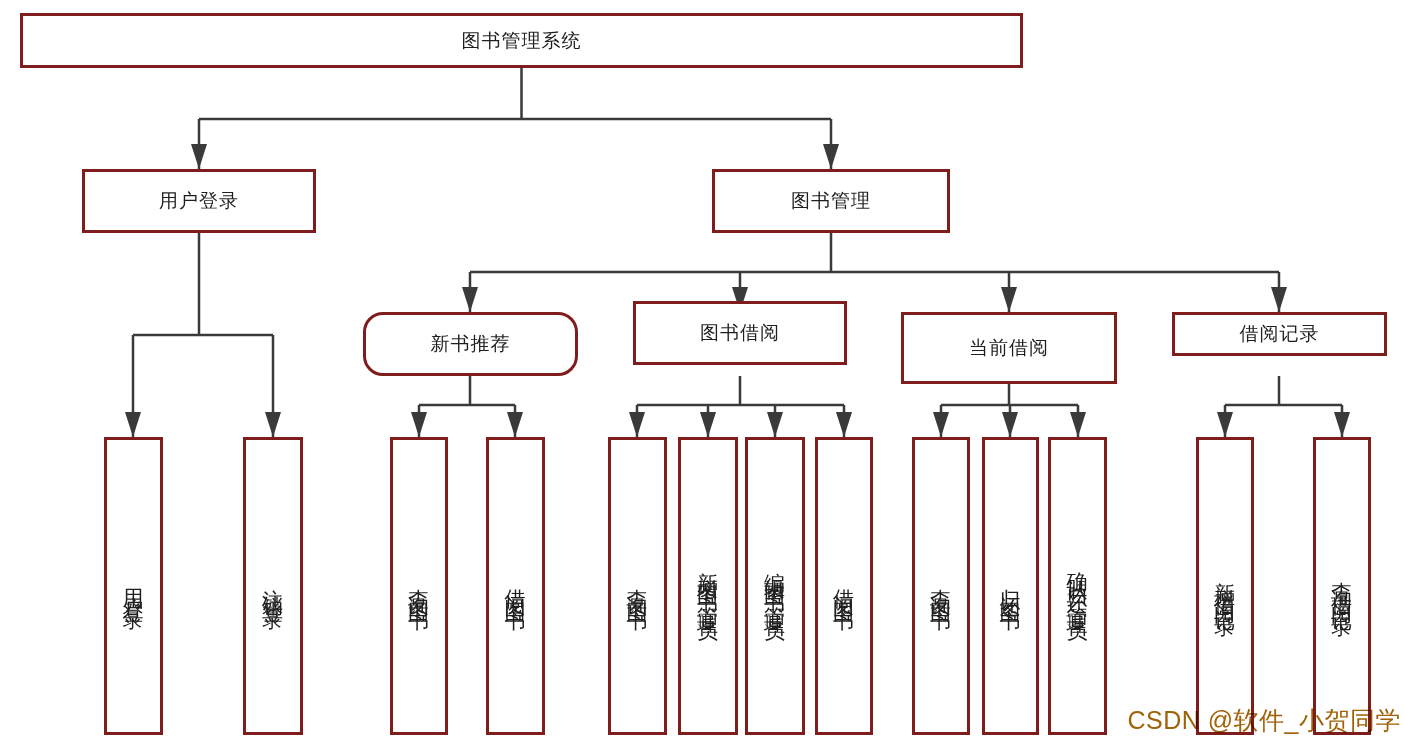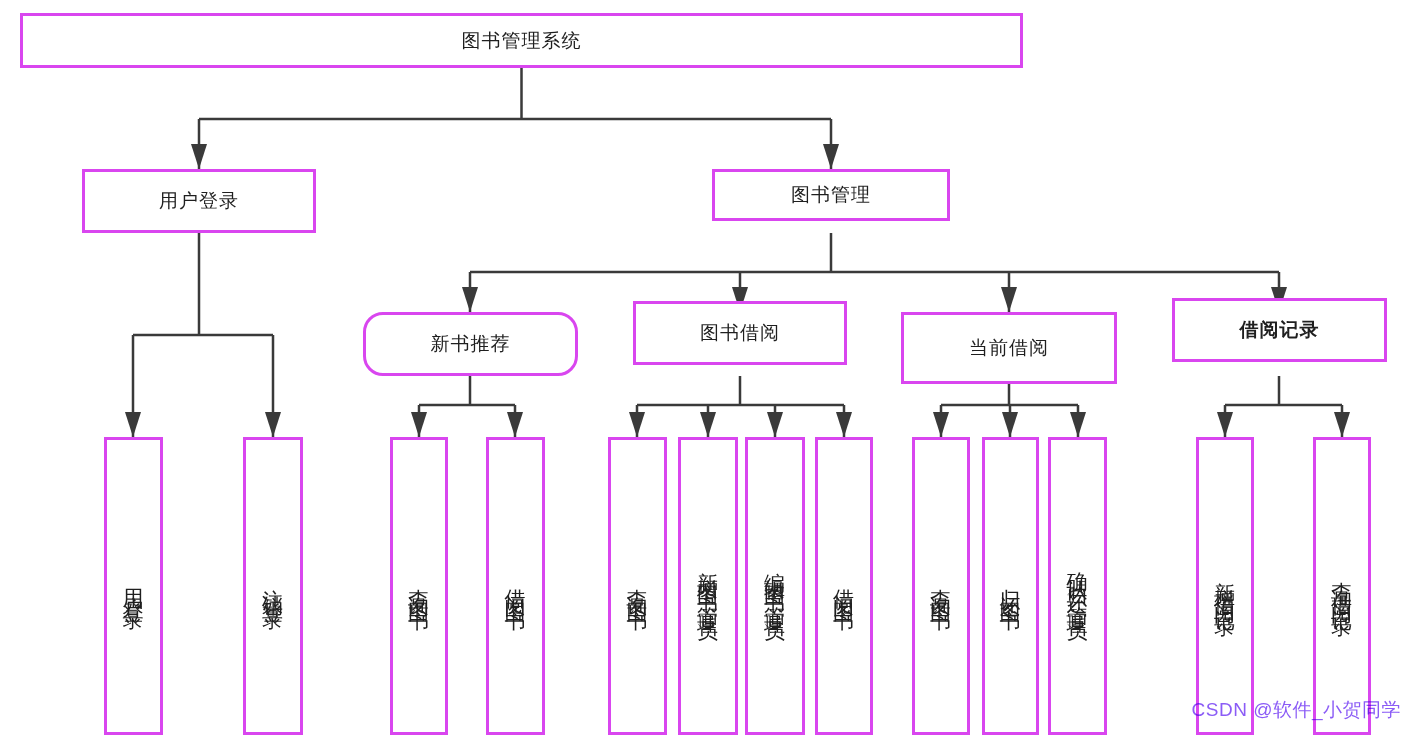--- a/index.html
+++ b/index.html
@@ -8,21 +8,21 @@
     width:1405px;height:747px;
     background:#ffffff;
     font-family:"Liberation Sans","DejaVu Sans",sans-serif;
     overflow:hidden;
   }
   #wires{position:absolute;left:0;top:0;width:1405px;height:747px;}
   .node{
     position:absolute;
     box-sizing:border-box;
     background:#ffffff;
-    border:3px solid #d946ef;
+    border:3px solid #7f1d1d;
     display:flex;
     align-items:center;
     justify-content:center;
     color:#1f1f1f;
     text-align:right;
   }
   .node .lbl{
     font-size:19px;
     letter-spacing:1px;
     white-space:nowrap;
@@ -32,23 +32,23 @@
     writing-mode:vertical-rl;
     text-orientation:mixed;
     font-size:21px;
     letter-spacing:7px;
     line-height:1;
     white-space:normal;
   }
   #watermark{
     position:absolute;
     right:4px;
-    bottom:24px;
-    font-size:19px;
-    color:#8b5cf6;
+    bottom:10px;
+    font-size:25px;
+    color:#a16207;
     mix-blend-mode:multiply;
     letter-spacing:0.5px;
     z-index:10;
   }
 </style>
 </head>
 <body>
 
 <div id="stage">
 
@@ -92,34 +92,34 @@
     </g>
   </svg>
 
   <div class="node" style="left:20px;top:13px;width:1003px;height:55px;">
     <span class="lbl">图书管理系统</span>
   </div>
 
   <div class="node" style="left:82px;top:169px;width:234px;height:64px;">
     <span class="lbl">用户登录</span>
   </div>
-  <div class="node" style="left:712px;top:169px;width:238px;height:52px;">
+  <div class="node" style="left:712px;top:169px;width:238px;height:64px;">
     <span class="lbl">图书管理</span>
   </div>
 
   <div class="node" style="left:363px;top:312px;width:215px;height:64px;border-radius:20px;">
     <span class="lbl">新书推荐</span>
   </div>
   <div class="node" style="left:633px;top:301px;width:214px;height:64px;">
     <span class="lbl">图书借阅</span>
   </div>
   <div class="node" style="left:901px;top:312px;width:216px;height:72px;">
     <span class="lbl">当前借阅</span>
   </div>
-  <div class="node" style="left:1172px;top:298px;width:215px;height:64px;font-weight:bold;">
+  <div class="node" style="left:1172px;top:312px;width:215px;height:44px;">
     <span class="lbl">借阅记录</span>
   </div>
 
   <div class="node leaf" style="left:104px;top:437px;width:59px;height:298px;">
     <span class="lbl">用户登录</span>
   </div>
   <div class="node leaf" style="left:243px;top:437px;width:60px;height:298px;">
     <span class="lbl">注销登录</span>
   </div>
 

